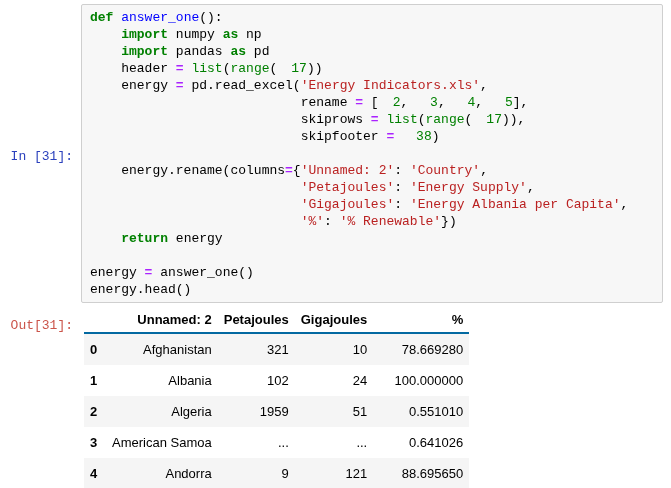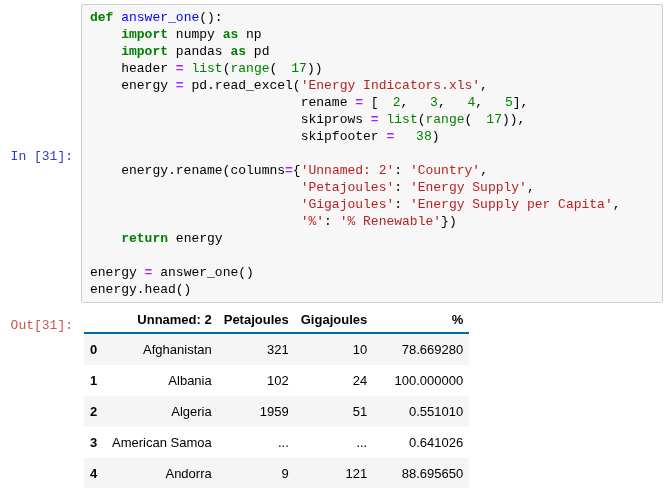--- a/index.html
+++ b/index.html
@@ -92,21 +92,21 @@
           <div class="code-line"><span class="tok-pl">    </span><span class="tok-kw">import</span><span class="tok-pl"> numpy </span><span class="tok-kw">as</span><span class="tok-pl"> np</span></div>
           <div class="code-line"><span class="tok-pl">    </span><span class="tok-kw">import</span><span class="tok-pl"> pandas </span><span class="tok-kw">as</span><span class="tok-pl"> pd</span></div>
           <div class="code-line"><span class="tok-pl">    header </span><span class="tok-op">=</span><span class="tok-pl"> </span><span class="tok-bi">list</span><span class="tok-pl">(</span><span class="tok-bi">range</span><span class="tok-pl">(</span><span class="tok-nu">17</span><span class="tok-pl">))</span></div>
           <div class="code-line"><span class="tok-pl">    energy </span><span class="tok-op">=</span><span class="tok-pl"> pd.read_excel(</span><span class="tok-st">'Energy Indicators.xls'</span><span class="tok-pl">,</span></div>
           <div class="code-line"><span class="tok-pl">                           rename </span><span class="tok-op">=</span><span class="tok-pl"> [</span><span class="tok-nu">2</span><span class="tok-pl">, </span><span class="tok-nu">3</span><span class="tok-pl">, </span><span class="tok-nu">4</span><span class="tok-pl">, </span><span class="tok-nu">5</span><span class="tok-pl">],</span></div>
           <div class="code-line"><span class="tok-pl">                           skiprows </span><span class="tok-op">=</span><span class="tok-pl"> </span><span class="tok-bi">list</span><span class="tok-pl">(</span><span class="tok-bi">range</span><span class="tok-pl">(</span><span class="tok-nu">17</span><span class="tok-pl">)),</span></div>
           <div class="code-line"><span class="tok-pl">                           skipfooter </span><span class="tok-op">=</span><span class="tok-pl"> </span><span class="tok-nu">38</span><span class="tok-pl">)</span></div>
           <div class="code-line">&nbsp;</div>
           <div class="code-line"><span class="tok-pl">    energy.rename(columns</span><span class="tok-op">=</span><span class="tok-pl">{</span><span class="tok-st">'Unnamed: 2'</span><span class="tok-pl">: </span><span class="tok-st">'Country'</span><span class="tok-pl">,</span></div>
           <div class="code-line"><span class="tok-pl">                           </span><span class="tok-st">'Petajoules'</span><span class="tok-pl">: </span><span class="tok-st">'Energy Supply'</span><span class="tok-pl">,</span></div>
-          <div class="code-line"><span class="tok-pl">                           </span><span class="tok-st">'Gigajoules'</span><span class="tok-pl">: </span><span class="tok-st">'Energy Supply per Capita'</span><span class="tok-pl">,</span></div>
+          <div class="code-line"><span class="tok-pl">                           </span><span class="tok-st">'Gigajoules'</span><span class="tok-pl">: </span><span class="tok-st">'Energy Albania per Capita'</span><span class="tok-pl">,</span></div>
           <div class="code-line"><span class="tok-pl">                           </span><span class="tok-st">'%'</span><span class="tok-pl">: </span><span class="tok-st">'% Renewable'</span><span class="tok-pl">})</span></div>
           <div class="code-line"><span class="tok-pl">    </span><span class="tok-kw">return</span><span class="tok-pl"> energy</span></div>
           <div class="code-line">&nbsp;</div>
           <div class="code-line"><span class="tok-pl">energy </span><span class="tok-op">=</span><span class="tok-pl"> answer_one()</span></div>
           <div class="code-line"><span class="tok-pl">energy.head()</span></div>
         </div>
     </div>
   </div>
 
   <div class="output-row">

